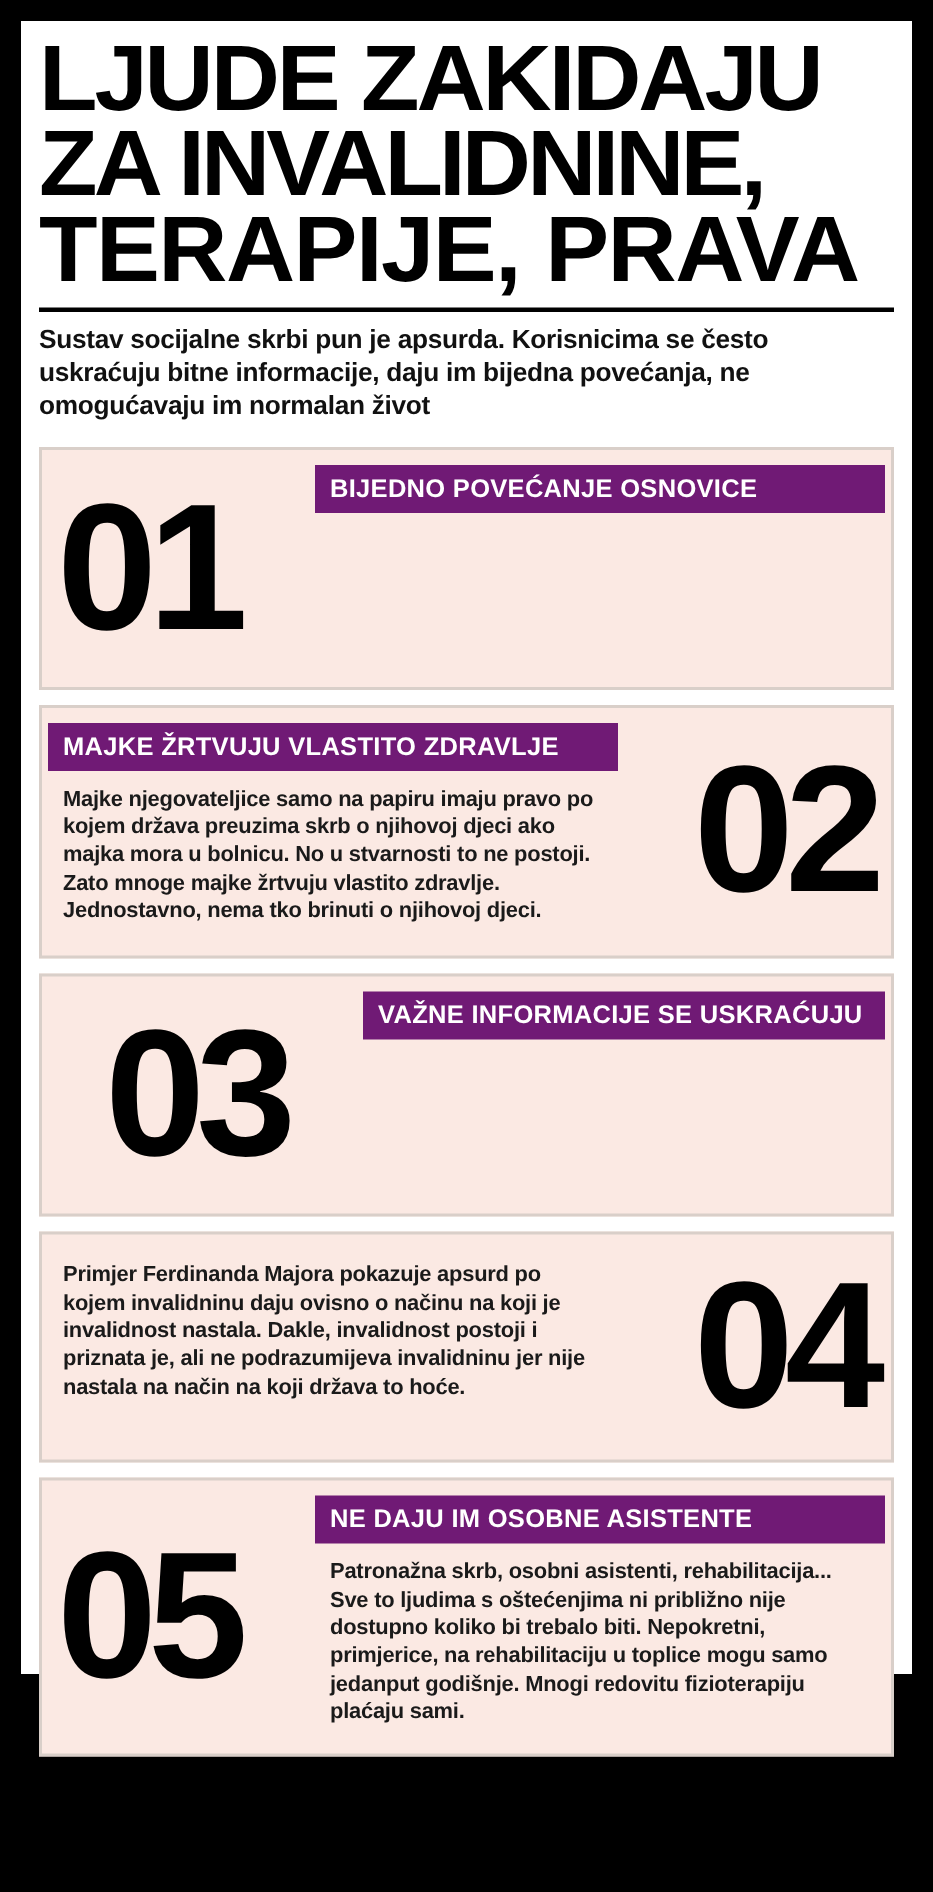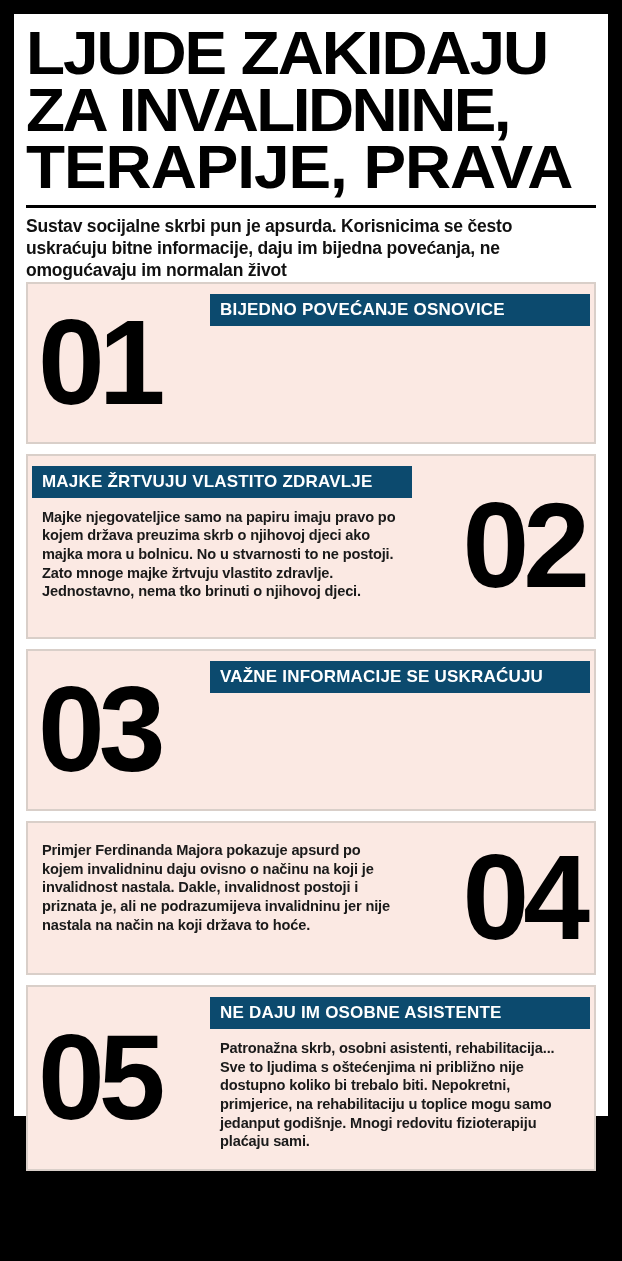--- a/index.html
+++ b/index.html
@@ -51,21 +51,21 @@
   .headline .l2 { letter-spacing: -2.5px; }
   .headline .l3 { letter-spacing: -1px; }
 
   .rule {
     height: 3px;
     background: #000000;
     margin: 10px 0 8px 0;
   }
 
   .standfirst {
-    margin: 0 0 0 0;
+    margin: 0 0 16px 0;
     color: #111111;
     font-family: "Liberation Sans", sans-serif;
     font-weight: bold;
     font-size: 17.5px;
     line-height: 1.25;
     letter-spacing: -0.2px;
   }
 
   
   .item {
@@ -90,21 +90,21 @@
     font-size: 120px;
     line-height: 0.78;
     color: #000000;
     letter-spacing: -6px;
     z-index: 3;
   }
   .num.left  { left: 10px; }
   .num.right { right: 10px; }
 
   .banner {
-    background: #0c4a6e;
+    background: #701a75;
     color: #ffffff;
     font-family: "Liberation Sans", sans-serif;
     font-weight: bold;
     font-size: 17px;
     letter-spacing: 0.2px;
     text-transform: uppercase;
     padding: 6px 10px 6px 10px;
     box-sizing: border-box;
     display: block;
   }
@@ -123,29 +123,29 @@
   .content.right-side {
     margin-left: 182px;
     padding-right: 4px;
     padding-top: 10px;
     padding-bottom: 10px;
   }
   .content.left-side {
     margin-right: 182px;
     padding-left: 4px;
     padding-top: 10px;
-    padding-bottom: 28px;
+    padding-bottom: 12px;
   }
   .content.right-side .banner,
   .content.left-side .banner { margin-bottom: 2px; }
 
   
   .item-01 .item-inner { min-height: 158px; }
   .item-02 .item-inner { min-height: 150px; }
-  .item-03 .item-inner { min-height: 158px; }
+  .item-03 .item-inner { min-height: 158px; margin-left: 32px; }
   .item-04 .item-inner { min-height: 150px; }
   .item-05 .item-inner { min-height: 150px; }
 </style>
 </head>
 <body>
 
 <div class="page">
   <div class="inner">
 
     <h1 class="headline">

